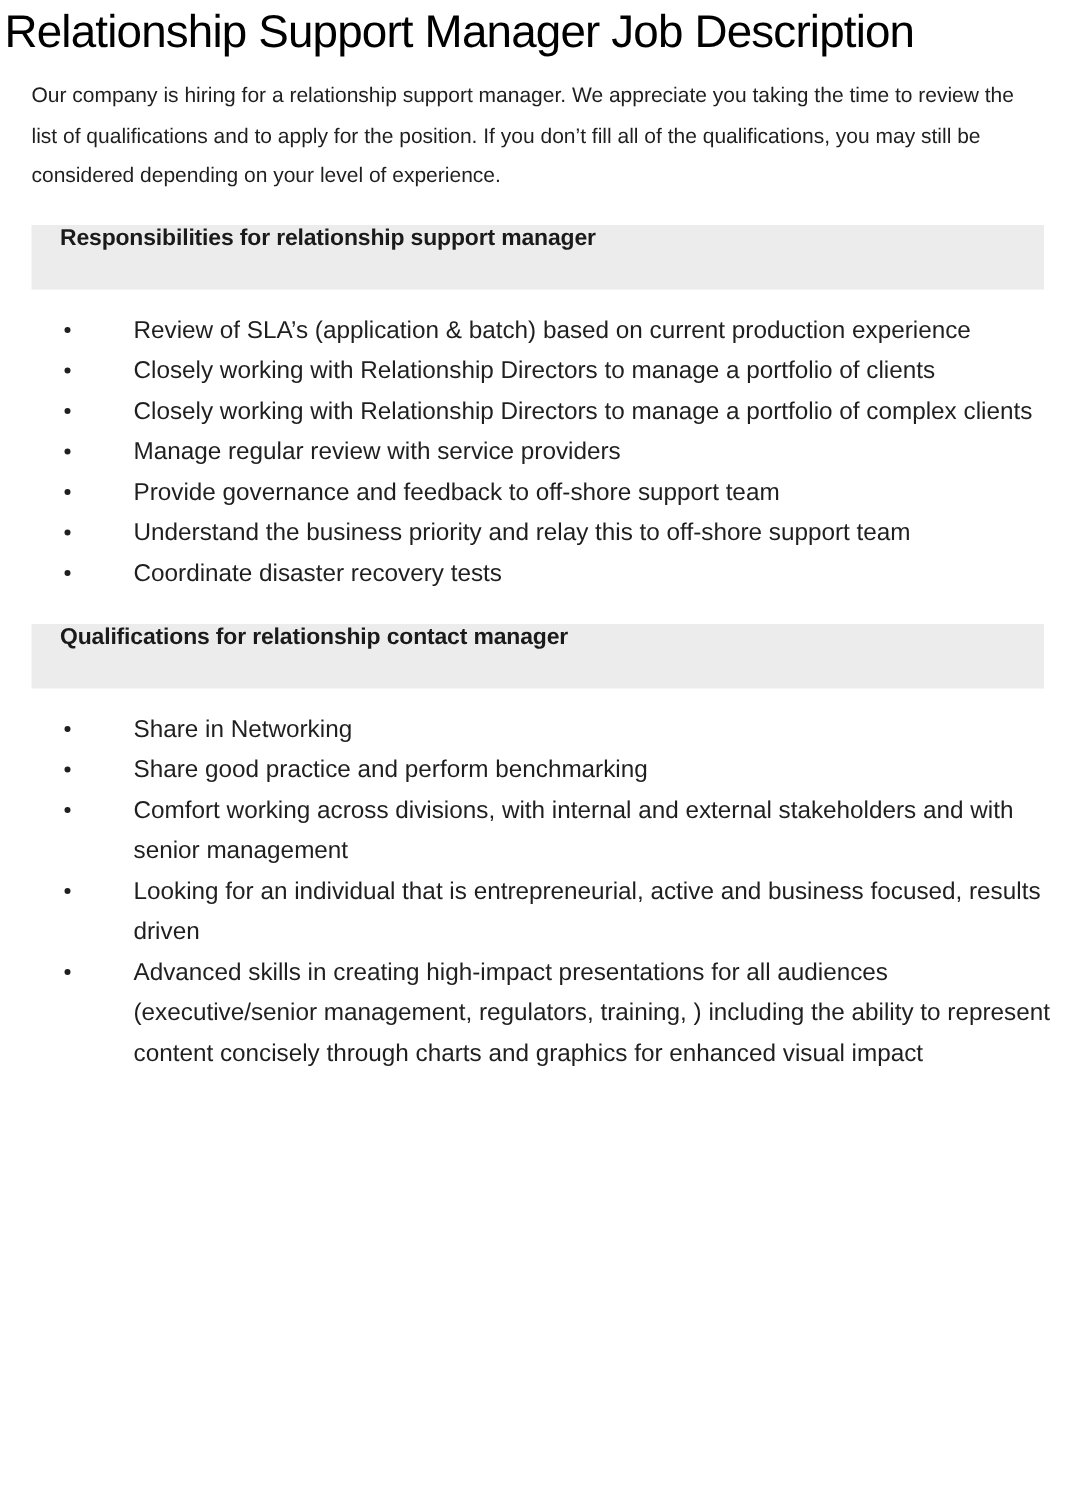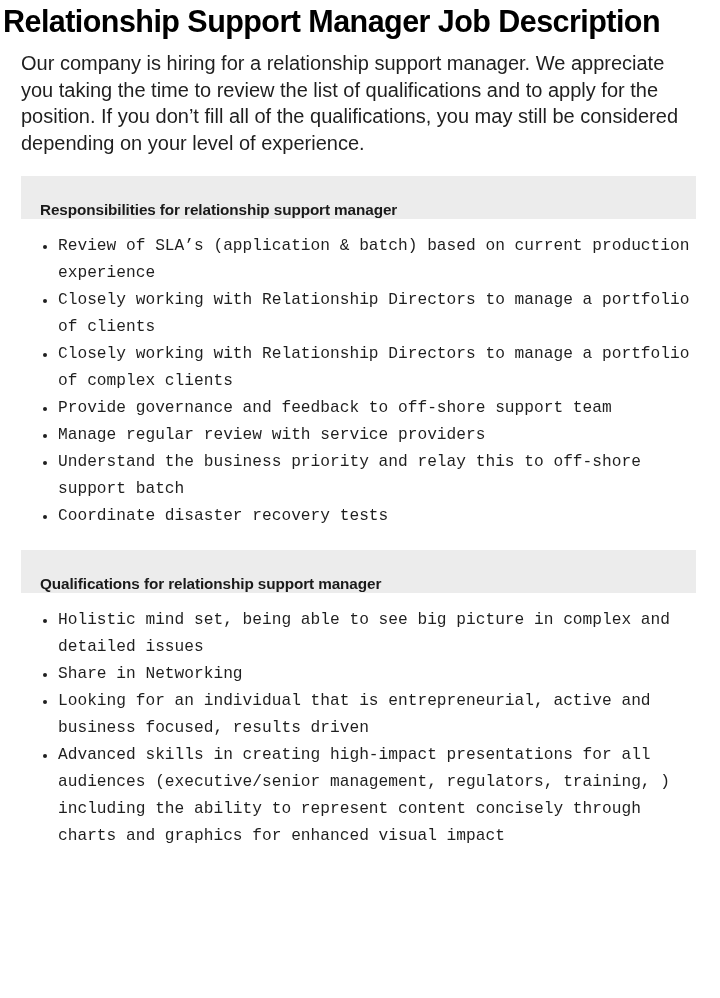--- a/index.html
+++ b/index.html
@@ -21,70 +21,69 @@
     width: 720px;
     height: 998px;
     box-sizing: border-box;
     padding: 0;
   }
 
   .doc-title {
     margin: 0;
     padding: 2px 0 0 3px;
     font-size: 30.5px;
-    font-weight: bold;
+    font-weight: normal;
     letter-spacing: -0.55px;
     line-height: 38px;
     color: #000000;
     white-space: nowrap;
   }
 
   .intro {
     margin: 10px 0 0 0;
     padding: 0 38px 0 21px;
-    font-size: 20px;
+    font-size: 14px;
     line-height: 26.6px;
     color: #1f1f1f;
   }
 
   .section {
     margin-top: 20px;
   }
 
   .section-header {
     margin: 0 24px 0 21px;
     background: #ececec;
     height: 43px;
     display: flex;
-    align-items: flex-end;
+    align-items: flex-start;
     padding-left: 19px;
     box-sizing: border-box;
   }
 
   .section-header-text {
     font-size: 15.3px;
     font-weight: bold;
     color: #1a1a1a;
     letter-spacing: -0.1px;
   }
 
   ul.bullets {
     list-style: none;
     margin: 0;
     padding: 0;
   }
 
   ul.bullets li {
     position: relative;
-    padding-left: 58px;
+    padding-left: 89px;
     padding-right: 14px;
     font-size: 16.2px;
     line-height: 27px;
     color: #1f1f1f;
-    font-family: Liberation Mono, monospace;
   }
 
   ul.bullets li .dot {
     position: absolute;
     left: 43px;
     top: 11.5px;
     width: 4.2px;
     height: 4.2px;
     border-radius: 50%;
     background: #1f1f1f;
@@ -103,33 +102,34 @@
 
   <div class="section">
     <div class="section-header">
       <span class="section-header-text">Responsibilities for relationship support manager</span>
     </div>
     <div class="list-gap-top"></div>
     <ul class="bullets" id="list-0">
         <li><span class="dot"></span><span>Review of SLA’s (application &amp; batch) based on current production experience</span></li>
         <li><span class="dot"></span><span>Closely working with Relationship Directors to manage a portfolio of clients</span></li>
         <li><span class="dot"></span><span>Closely working with Relationship Directors to manage a portfolio of complex clients</span></li>
+        <li><span class="dot"></span><span>Manage regular review with service providers</span></li>
         <li><span class="dot"></span><span>Provide governance and feedback to off-shore support team</span></li>
-        <li><span class="dot"></span><span>Manage regular review with service providers</span></li>
-        <li><span class="dot"></span><span>Understand the business priority and relay this to off-shore support batch</span></li>
+        <li><span class="dot"></span><span>Understand the business priority and relay this to off-shore support team</span></li>
         <li><span class="dot"></span><span>Coordinate disaster recovery tests</span></li>
       </ul>
   </div>
 
   <div class="section">
     <div class="section-header">
-      <span class="section-header-text">Qualifications for relationship support manager</span>
+      <span class="section-header-text">Qualifications for relationship contact manager</span>
     </div>
     <div class="list-gap-top"></div>
     <ul class="bullets" id="list-1">
-        <li><span class="dot"></span><span>Holistic mind set, being able to see big picture in complex and detailed issues</span></li>
         <li><span class="dot"></span><span>Share in Networking</span></li>
+        <li><span class="dot"></span><span>Share good practice and perform benchmarking</span></li>
+        <li><span class="dot"></span><span>Comfort working across divisions, with internal and external stakeholders and with senior management</span></li>
         <li><span class="dot"></span><span>Looking for an individual that is entrepreneurial, active and business focused, results driven</span></li>
         <li><span class="dot"></span><span>Advanced skills in creating high-impact presentations for all audiences (executive/senior management, regulators, training, ) including the ability to represent content concisely through charts and graphics for enhanced visual impact</span></li>
       </ul>
   </div>
 
 </div>
 
 </body></html>

